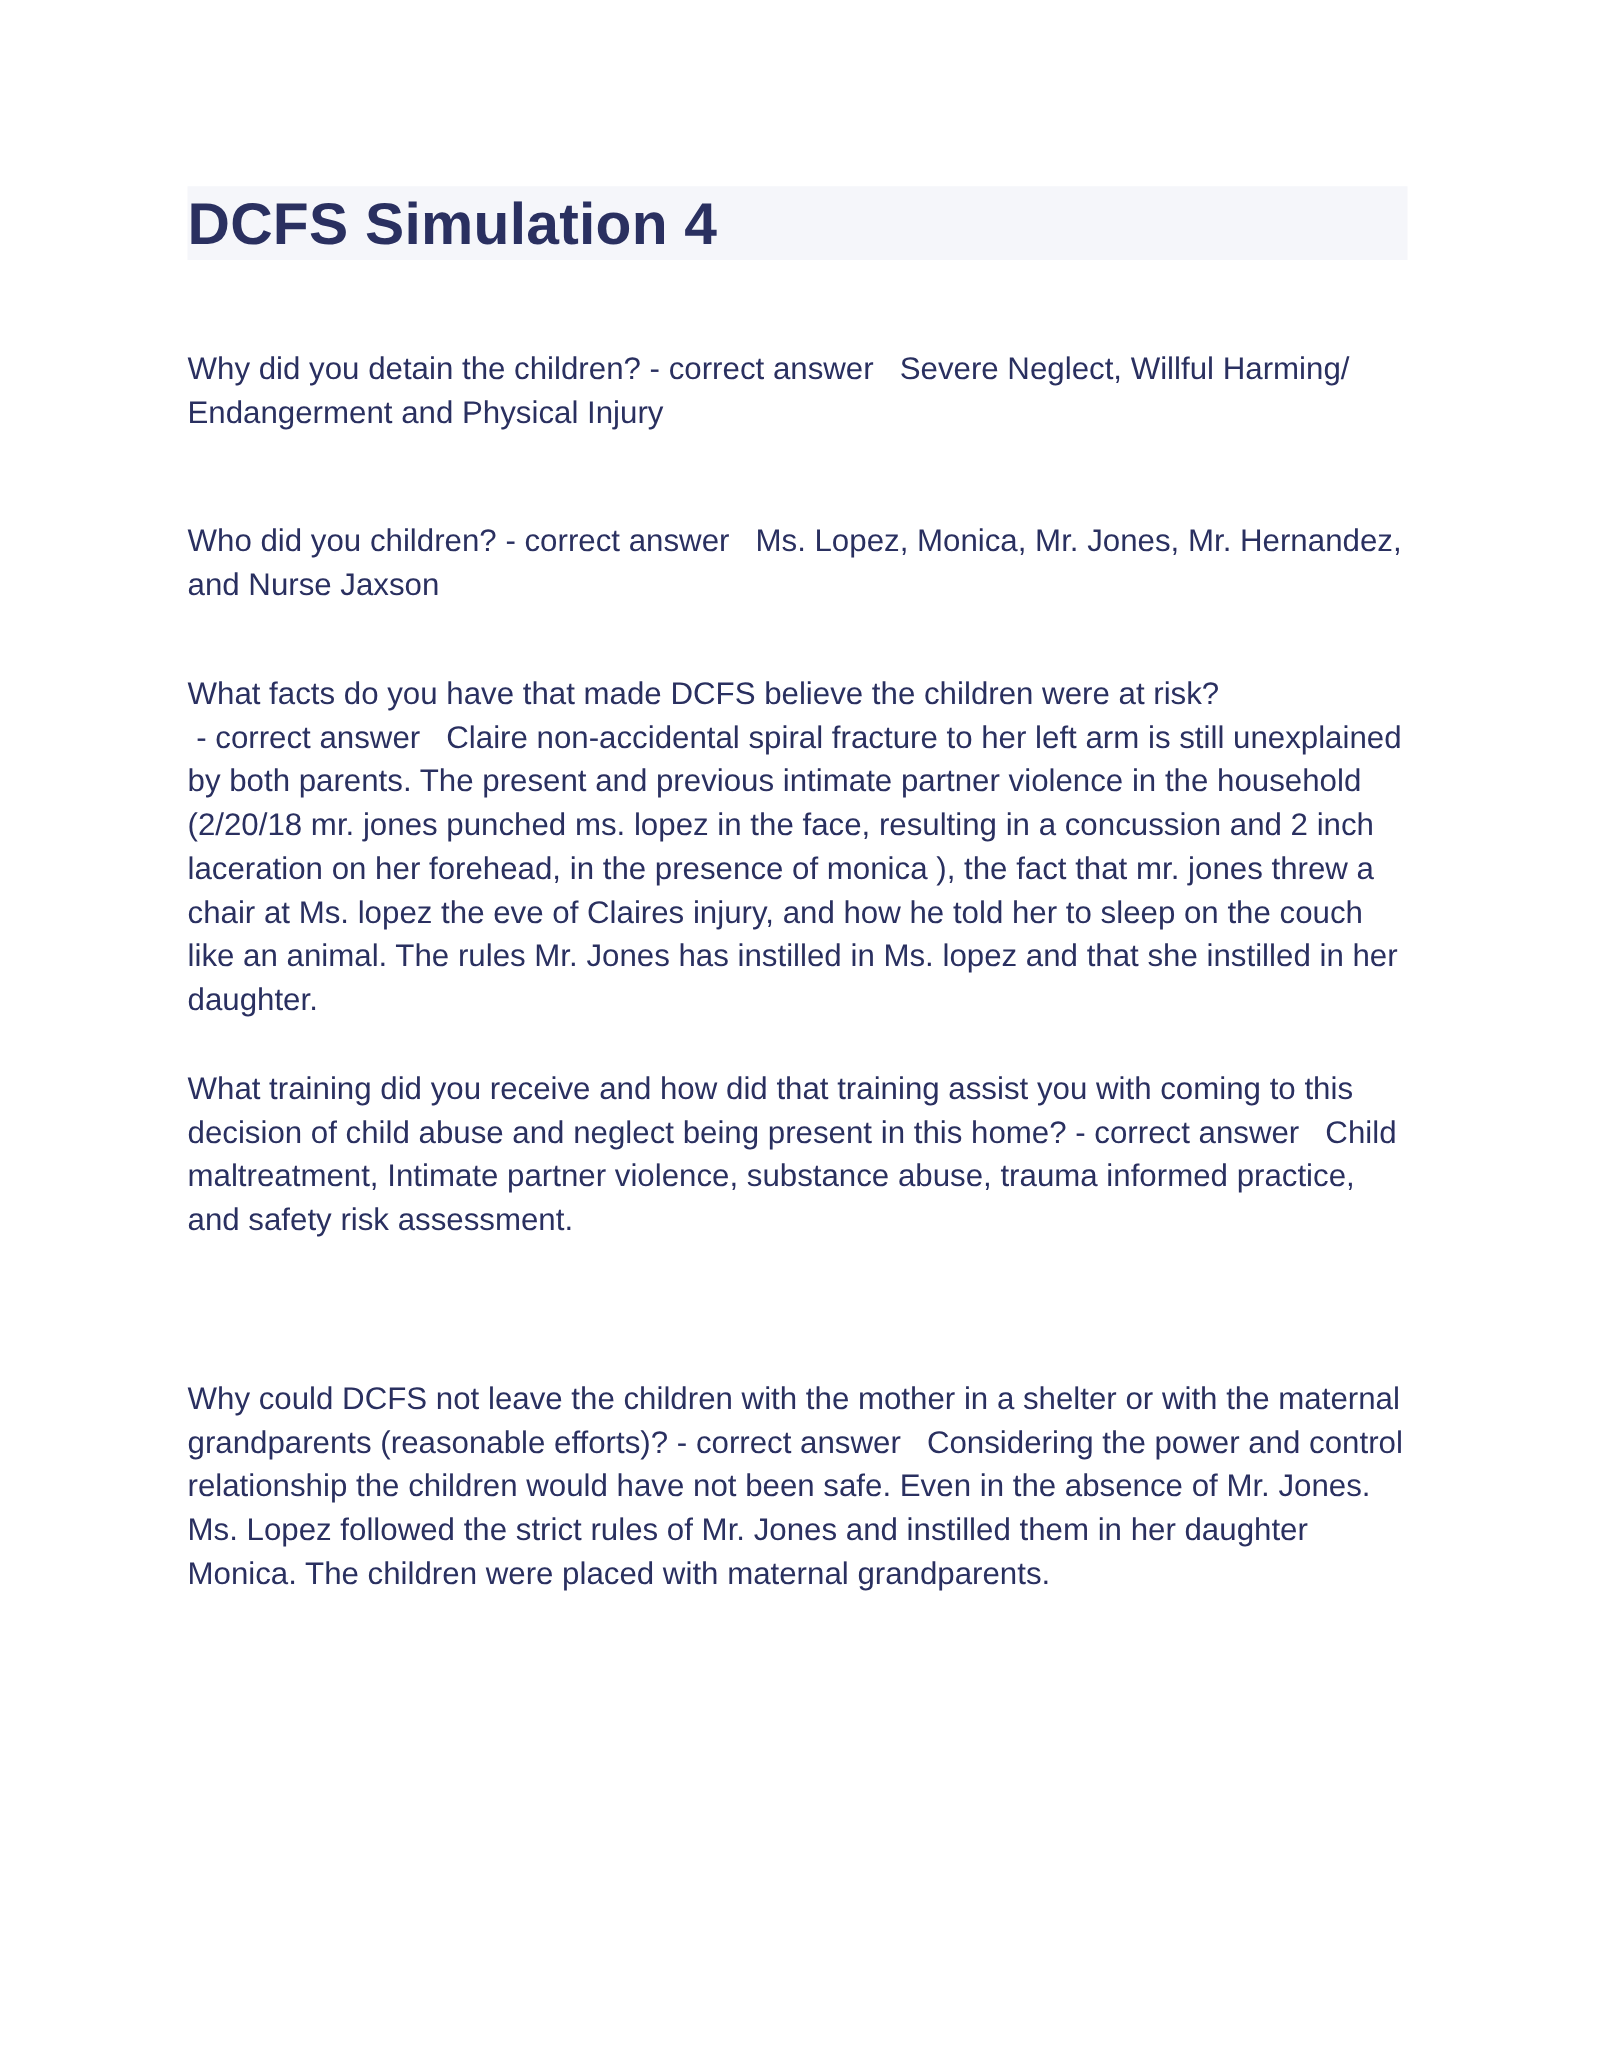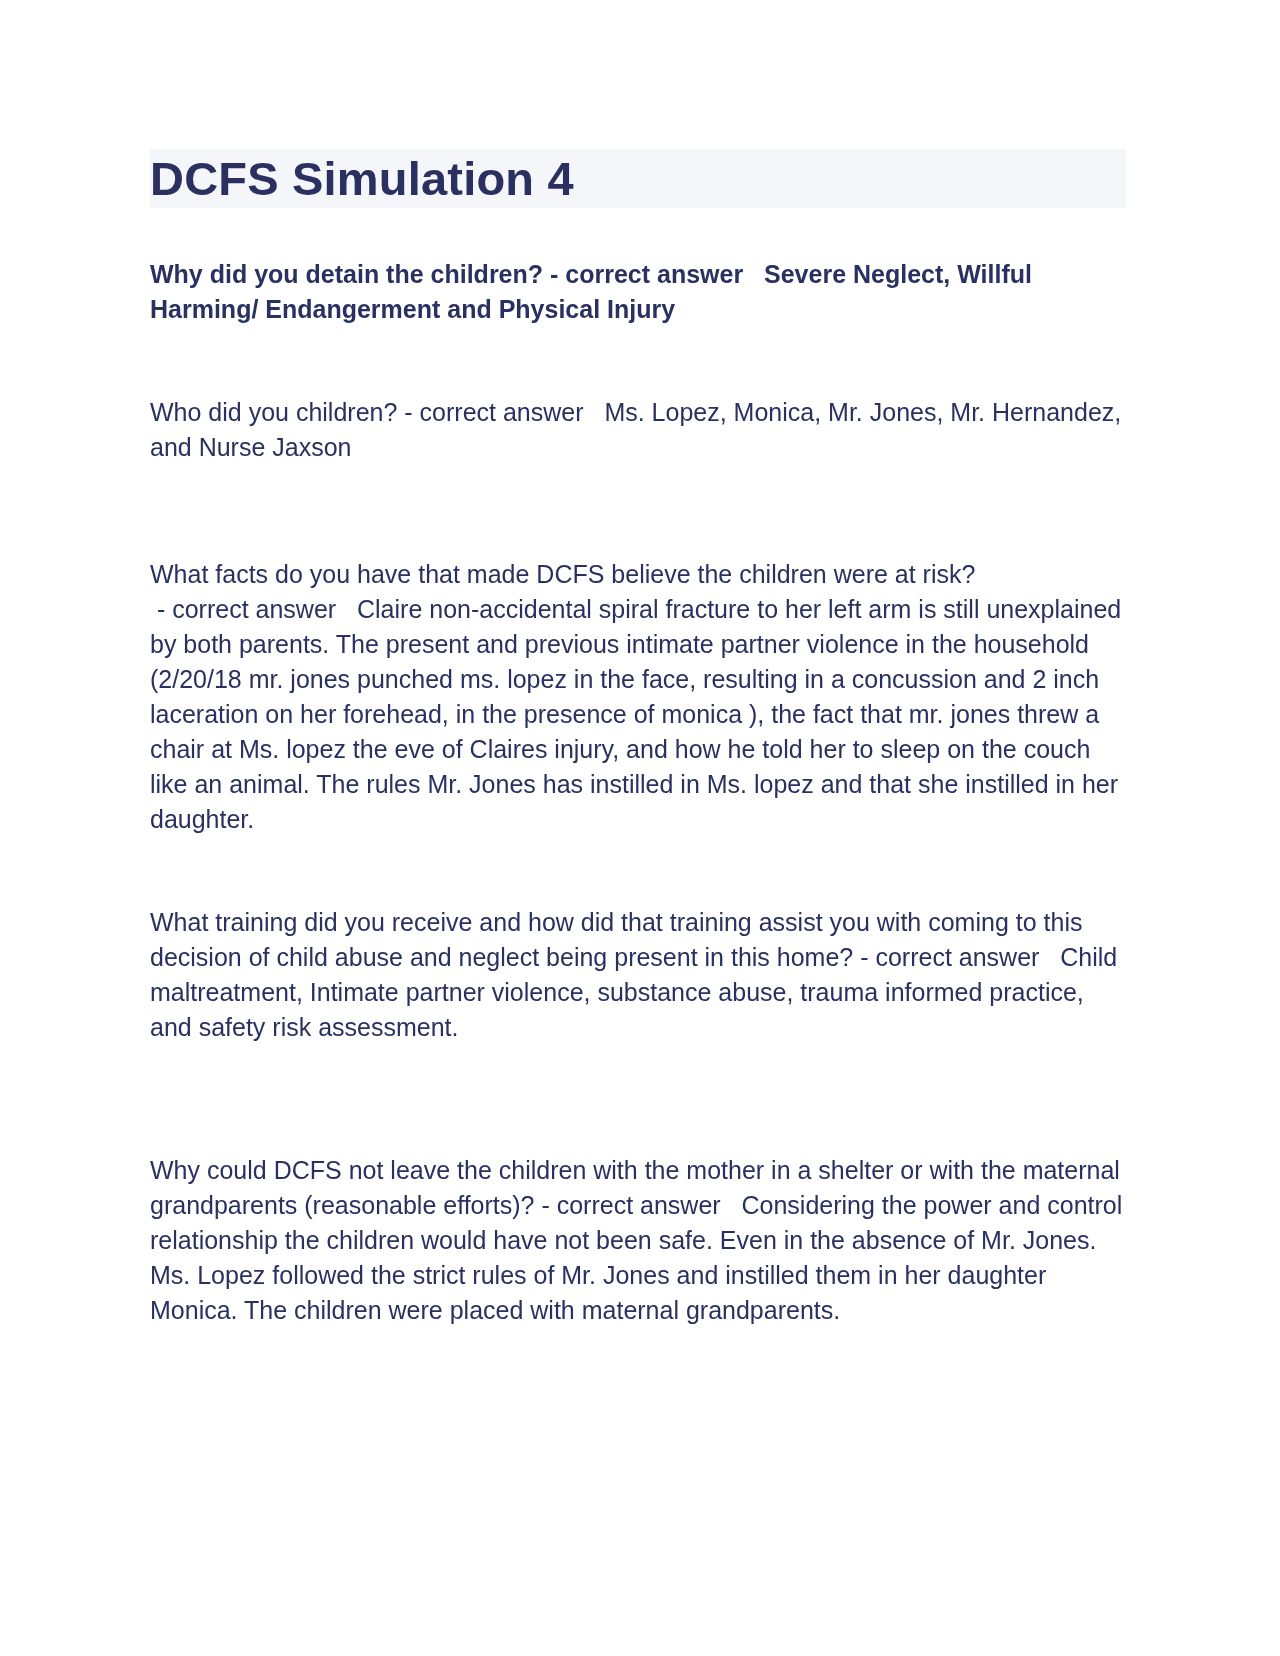--- a/index.html
+++ b/index.html
@@ -37,24 +37,24 @@
     letter-spacing: 0.2px;
   }
   .qa {
     margin: 0;
     font-size: 25px;
     line-height: 35px;
     color: #2a3060;
     white-space: normal;
   }
   .qa .sep { white-space: pre; }
-  .qa-1 { margin-top: 49px; font-weight: bold; }
+  .qa-1 { margin-top: 70px; }
   .qa-2 { margin-top: 68px; }
-  .qa-3 { margin-top: 92px; }
-  .qa-4 { margin-top: 68px; }
+  .qa-3 { margin-top: 52px; }
+  .qa-4 { margin-top: 36px; }
   .qa-5 { margin-top: 108px; }
   .qa-6 { margin-top: 68px; }
 </style>
 </head>
 <body>
 
 <div class="page">
 
   <div class="title-band">
     <h1 class="title">DCFS Simulation 4</h1>

